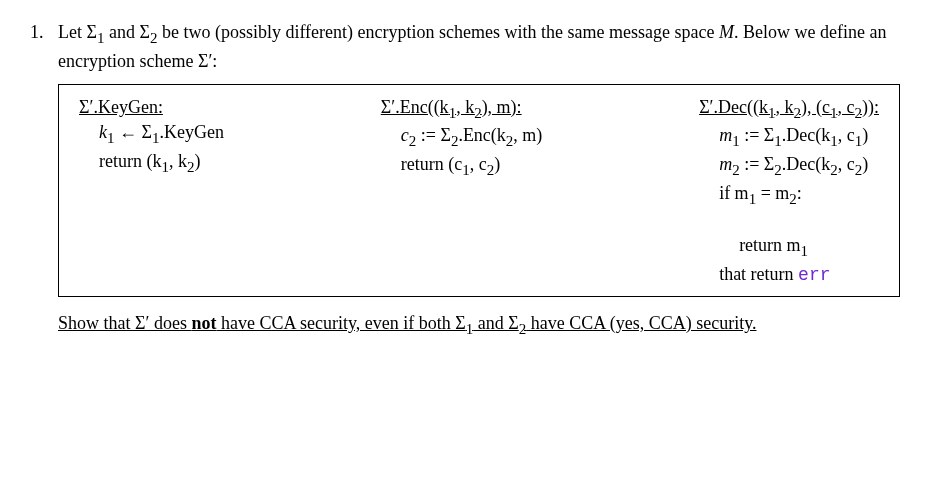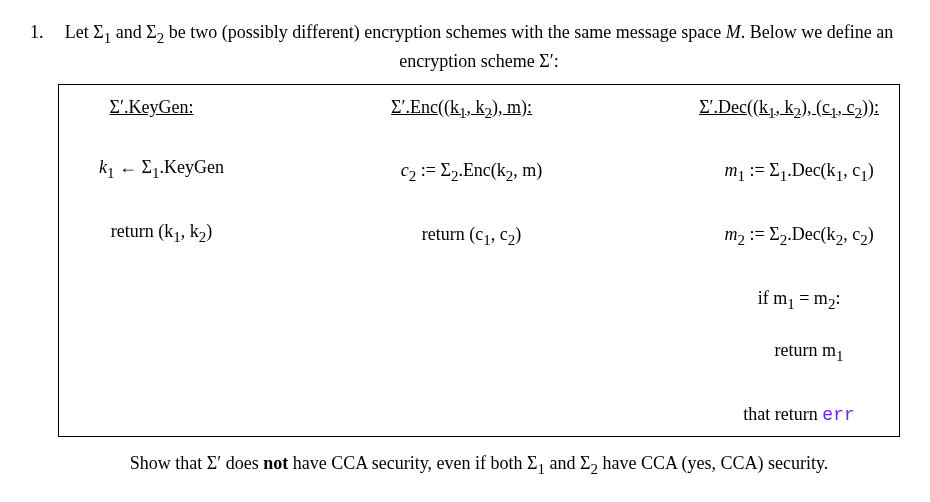--- a/index.html
+++ b/index.html
@@ -15,21 +15,20 @@
   }
   .problem {
     display: flex;
   }
   .num {
     width: 28px;
     flex-shrink: 0;
   }
   .content {
     flex: 1;
-    text-align: center;
   }
   .intro {
     margin-bottom: 10px;
   }
   .scheme-box {
     border: 1px solid #000;
     padding: 10px 20px 8px 20px;
     margin: 8px 0 14px 0;
     display: flex;
     justify-content: space-between;
@@ -37,26 +36,27 @@
   .col {
     display: flex;
     flex-direction: column;
   }
   .col-line {
     white-space: nowrap;
   }
   .underline {
     text-decoration: underline;
   }
-  .indent1 { padding-left: 20px; margin-top: 35px; }
+  .indent1 { padding-left: 20px; }
   .indent2 { padding-left: 40px; margin-top: 24px; }
   .err { font-family: "Courier New", monospace; color: #6d28d9; }
   .cal { font-family: "Times New Roman", serif; }
   .final {
     margin-top: 4px;
+    text-decoration: underline;
   }
   i { font-style: italic; }
 </style>
 </head>
 <body>
 
 <div class="problem">
   <div class="num">1.</div>
   <div class="content">
 

